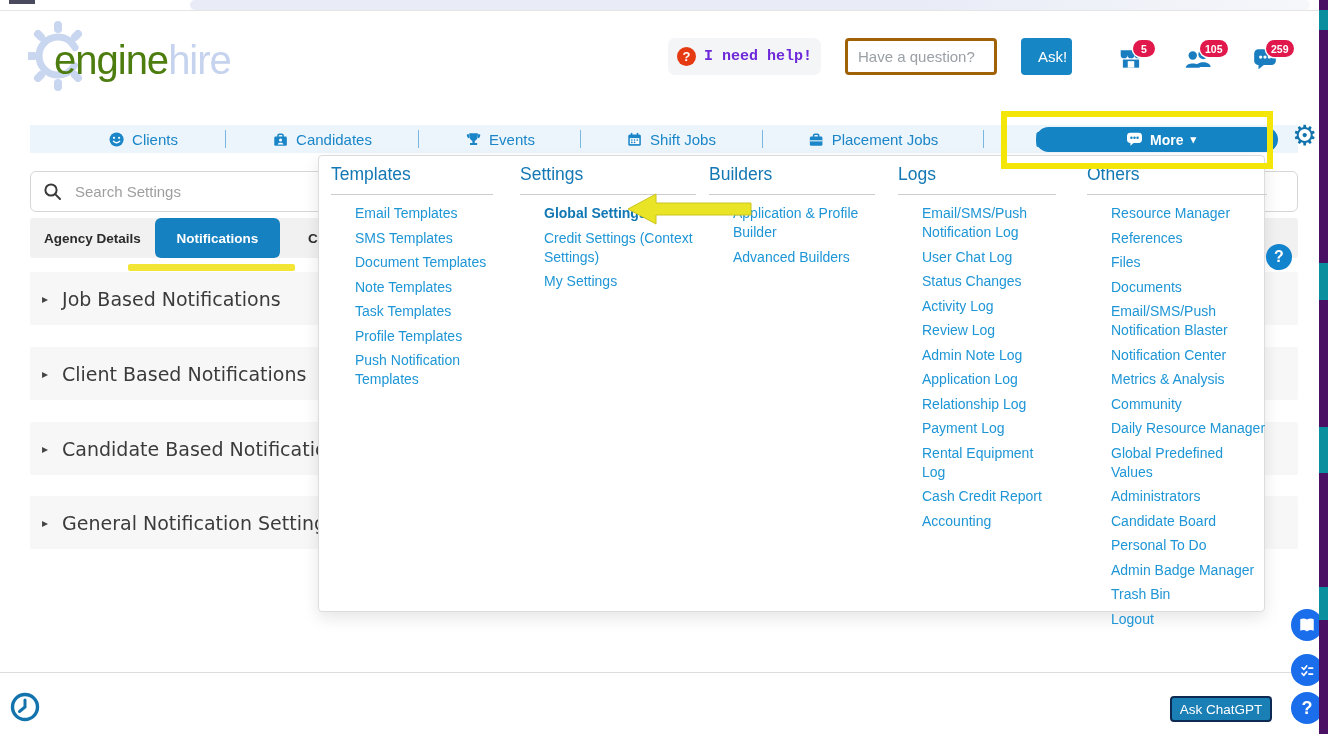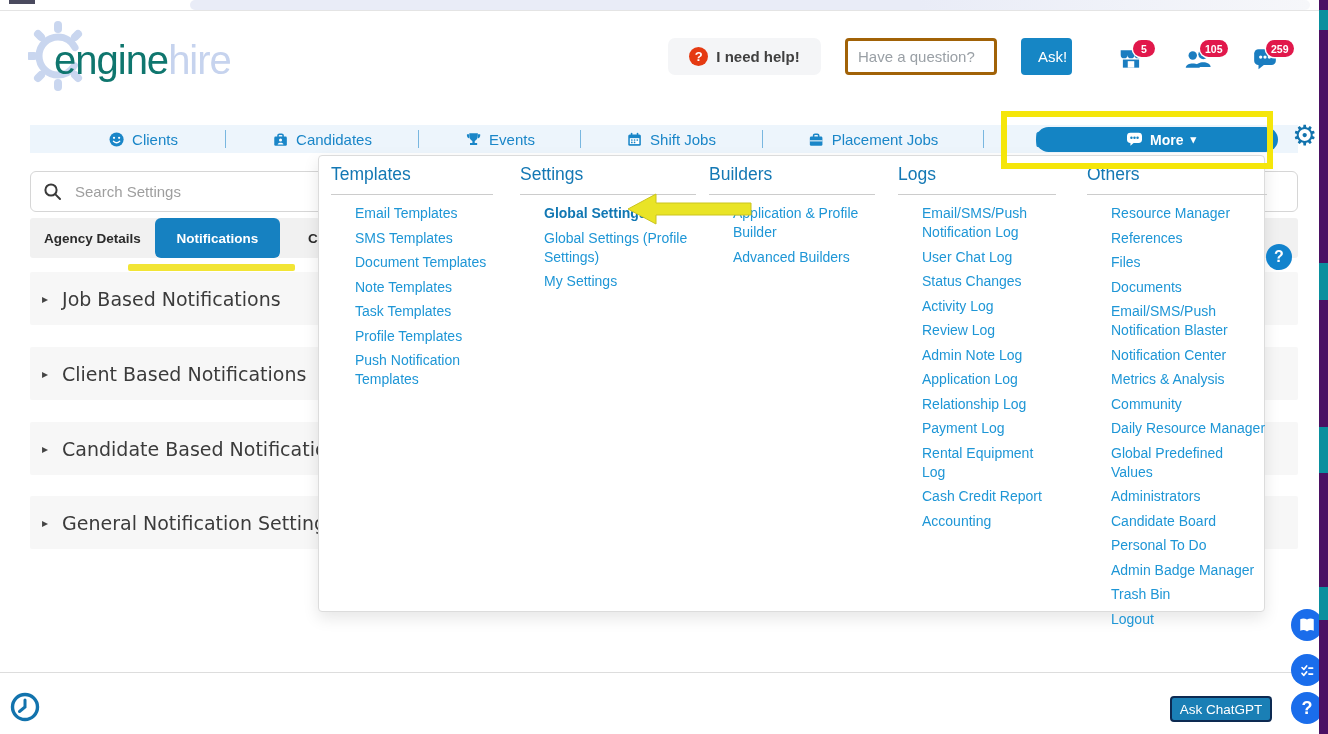--- a/index.html
+++ b/index.html
@@ -8,28 +8,28 @@
 
   
   .top-sliver{position:absolute;left:190px;top:0;width:1120px;height:10px;border-radius:8px;
               background:linear-gradient(to right,#e9ecf7 65%,#f6f7fa);}
   .top-mark{position:absolute;left:9px;top:0;width:26px;height:4px;background:#4a4a5e;}
   .top-line{position:absolute;left:0;top:10px;width:1328px;height:1px;background:#e4e4e4;}
 
   
   .logo{position:absolute;left:28px;top:16px;width:240px;height:84px;}
   .logo-text{position:absolute;left:26px;top:22px;font-size:40px;letter-spacing:-1px;}
-  .logo-engine{color:#0f766e;}
+  .logo-engine{color:#4d7c0f;}
   .logo-hire{color:#c6d3ee;}
 
   .help-btn{position:absolute;left:668px;top:38px;width:153px;height:37px;background:#f4f5f7;
             border-radius:7px;display:flex;align-items:center;justify-content:center;gap:8px;cursor:pointer;}
   .help-q{width:19px;height:19px;border-radius:50%;background:#e53a12;color:#fff;font-size:13px;
           font-weight:700;display:flex;align-items:center;justify-content:center;}
-  .help-label{color:#404040;font-weight:700;font-size:15px;}
+  .help-label{color:#6d28d9;font-weight:700;font-size:15px;font-family:Liberation Mono, monospace;}
 
   .question-input{position:absolute;left:845px;top:38px;width:152px;height:37px;box-sizing:border-box;
                   border:3px solid #a16207;border-radius:4px;font-size:15px;color:#333;padding:0 10px;
                   font-family:"Liberation Sans",sans-serif;}
   .question-input::placeholder{color:#9aa0a6;}
   .ask-btn{position:absolute;left:1021px;top:38px;width:51px;height:37px;background:#1686c5;border:none;
            border-radius:4px;color:#fff;font-size:15px;cursor:pointer;font-family:Liberation Sans, sans-serif;padding-left:17px;}
 
   .hdr-icon{position:absolute;top:46px;width:28px;height:26px;cursor:pointer;}
   .badge{position:absolute;top:40px;height:17px;min-width:12px;padding:0 5px;background:#e1184b;color:#fff;
@@ -302,21 +302,21 @@
           <div class="menu-item">SMS Templates</div>
           <div class="menu-item">Document Templates</div>
           <div class="menu-item">Note Templates</div>
           <div class="menu-item">Task Templates</div>
           <div class="menu-item">Profile Templates</div>
           <div class="menu-item">Push Notification Templates</div>
         </div>
         <div class="menu-col" style="left: 201px; width: 176px;">
           <div class="menu-title">Settings</div>
           <div class="menu-item bold">Global Settings</div>
-          <div class="menu-item">Global Settings (Profile Settings)</div>
+          <div class="menu-item">Credit Settings (Context Settings)</div>
           <div class="menu-item">My Settings</div>
         </div>
         <div class="menu-col" style="left: 390px; width: 166px;">
           <div class="menu-title">Builders</div>
           <div class="menu-item">Application &amp; Profile Builder</div>
           <div class="menu-item">Advanced Builders</div>
         </div>
         <div class="menu-col" style="left: 579px; width: 158px;">
           <div class="menu-title">Logs</div>
           <div class="menu-item">Email/SMS/Push Notification Log</div>

